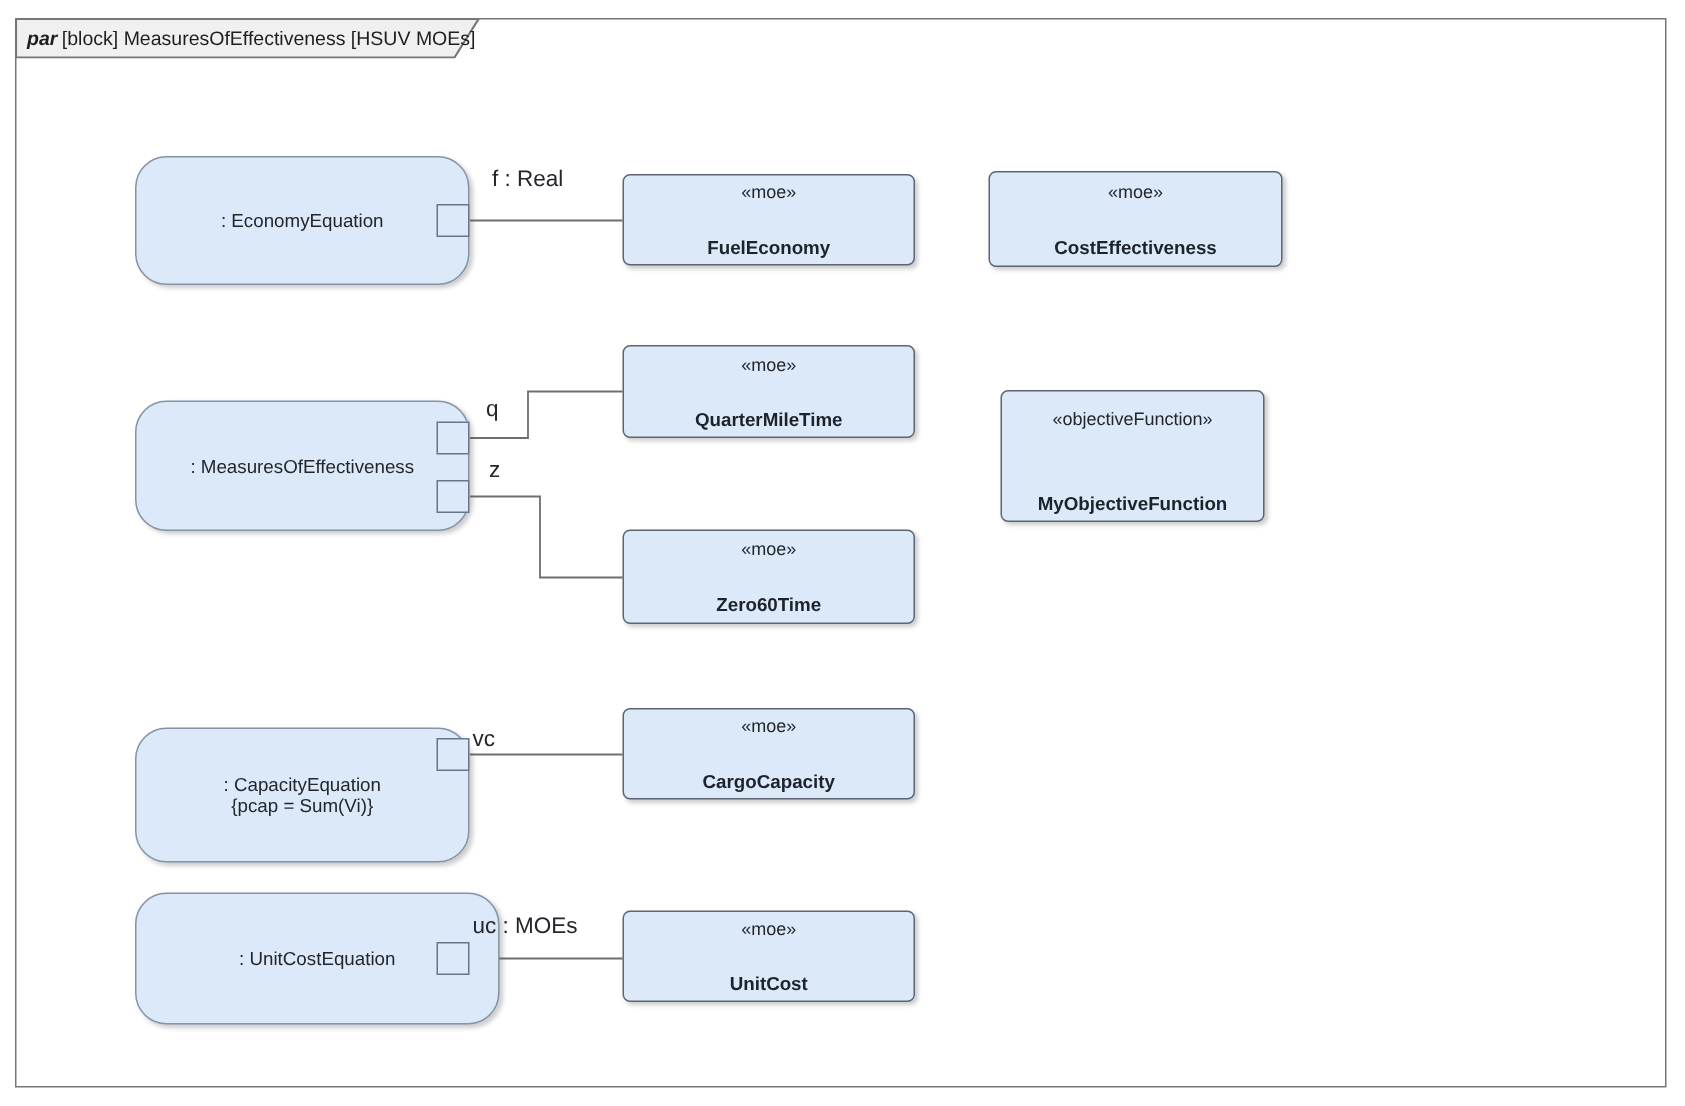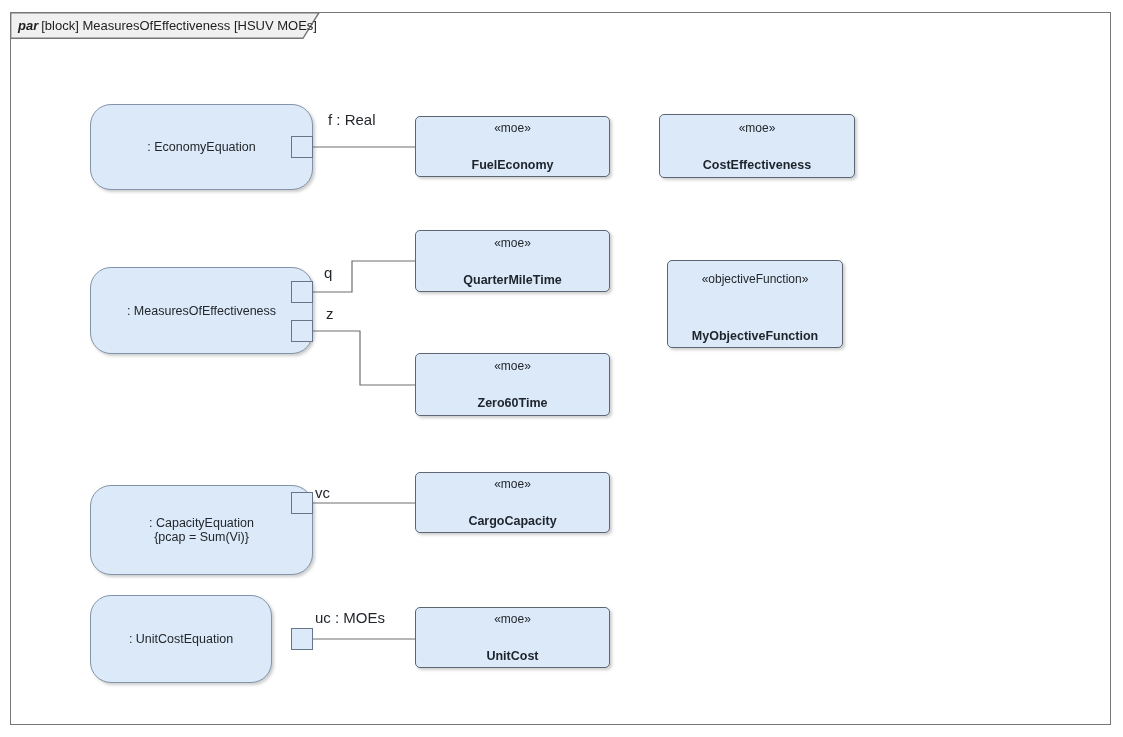--- a/index.html
+++ b/index.html
@@ -26,21 +26,21 @@
   .cblock{
     position:absolute;background:#dbe9f9;border:1.3px solid #8494a8;
     border-radius:21px;box-sizing:border-box;
     display:flex;flex-direction:column;align-items:center;justify-content:center;
     font-size:12.5px;color:#23272c;text-align:center;
     box-shadow:2px 2px 3px rgba(90,90,90,0.30);
   }
   #blk-economy {left:90px;top:104px;width:223px;height:86px;}
   #blk-maxaccel{left:90px;top:267px;width:223px;height:87px;}
   #blk-capacity{left:90px;top:485px;width:223px;height:90px;}
-  #blk-unitcost{left:90px;top:595px;width:182px;height:88px;}
+  #blk-unitcost{left:90px;top:595px;width:243px;height:88px;}
   .cblock .constraint-line{margin-top:0;}
   .cblock .constraint-line:empty{display:none;}
   
   .port{
     position:absolute;width:22px;height:22px;box-sizing:border-box;
     background:#dbe9f9;border:1.2px solid #66758a;
   }
   #port-f {left:291px;top:136px;}
   #port-q {left:291px;top:281px;}
   #port-z {left:291px;top:320px;}

